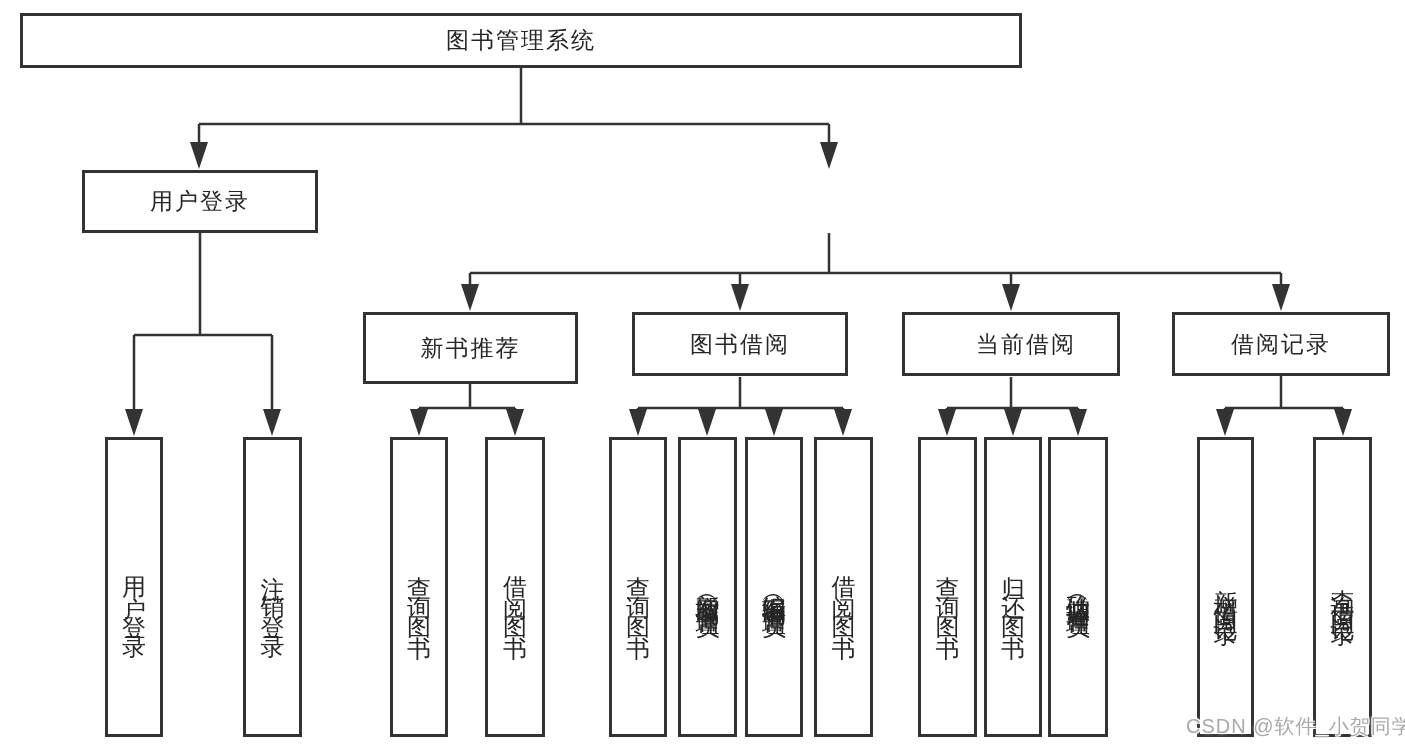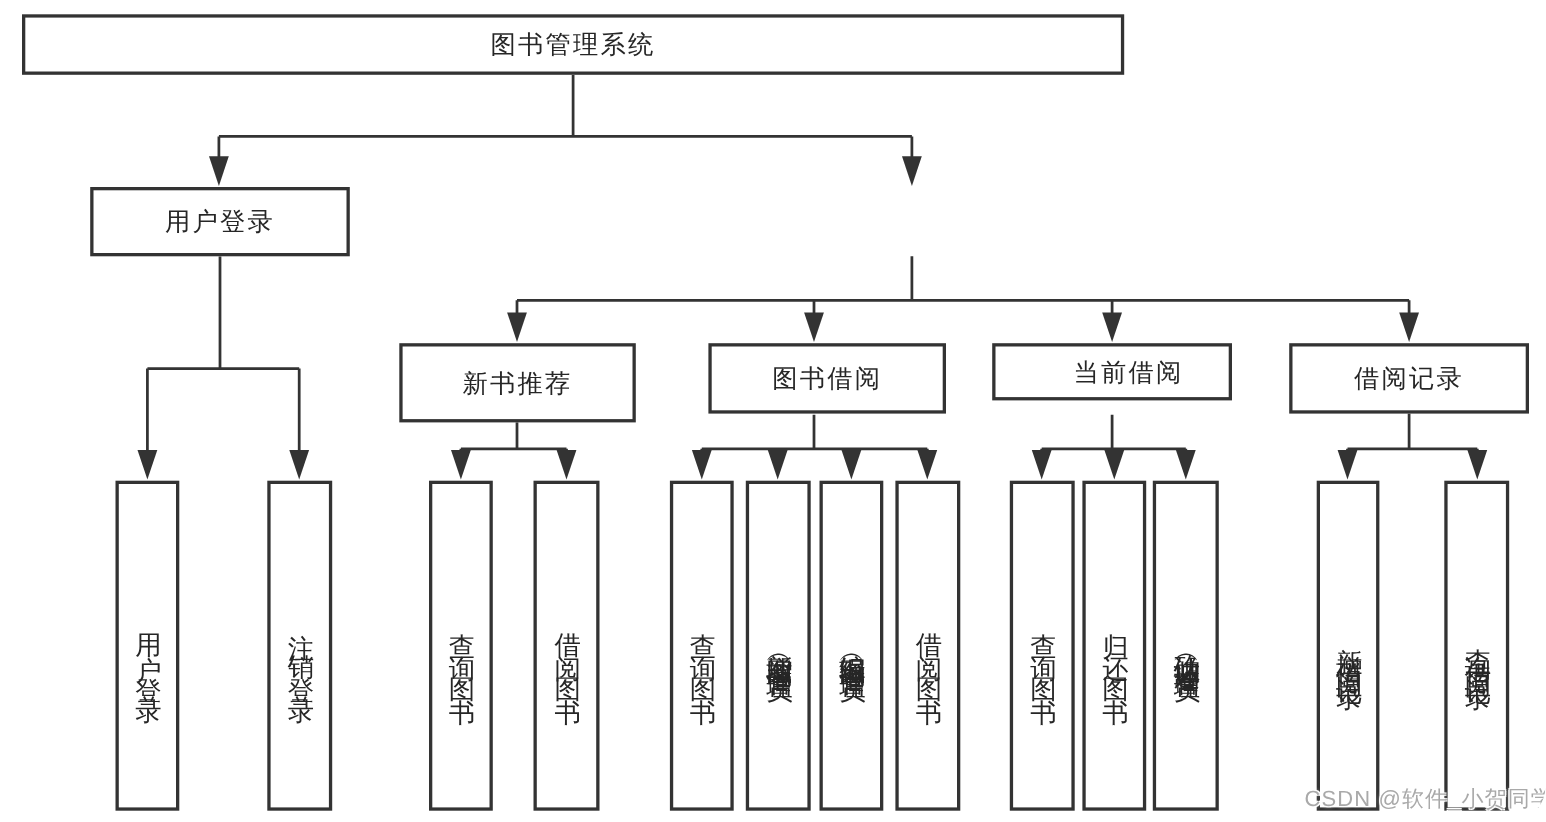--- a/index.html
+++ b/index.html
@@ -4,21 +4,20 @@
 <style>
   html, body { margin: 0; padding: 0; background: #ffffff; }
   * { box-sizing: border-box; }
   .canvas {
     position: relative;
     width: 1405px;
     height: 747px;
     background: #ffffff;
     overflow: hidden;
     font-family: "Liberation Sans", "DejaVu Sans", sans-serif;
-    border-radius: 32px;
   }
   .wires {
     position: absolute;
     left: 0; top: 0;
     width: 1405px; height: 747px;
     pointer-events: none;
   }
   .node {
     position: absolute;
     border: 3px solid #333333;
@@ -116,24 +115,24 @@
     <span>图书管理系统</span>
   </div>
 
   <div class="node" style="left:82px; top:170px; width:236px; height:63px;">
     <span>用户登录</span>
   </div>
 
   <div class="node" style="left:363px; top:312px; width:215px; height:72px;">
     <span>新书推荐</span>
   </div>
-  <div class="node" style="left:632px; top:312px; width:216px; height:64px;margin-left:12px;">
+  <div class="node" style="left:632px; top:312px; width:216px; height:64px;">
     <span>图书借阅</span>
   </div>
-  <div class="node" style="left:902px; top:312px; width:218px; height:52px;padding-left:30px;">
+  <div class="node" style="left:902px; top:312px; width:218px; height:64px;padding-left:30px;">
     <span>当前借阅</span>
   </div>
   <div class="node" style="left:1172px; top:312px; width:218px; height:64px;">
     <span>借阅记录</span>
   </div>
 
   <div class="vbox ls-loose" style="left:105px; width:58px;">
     <span>用户登录</span>
   </div>
   <div class="vbox ls-loose" style="left:243px; width:59px;">

